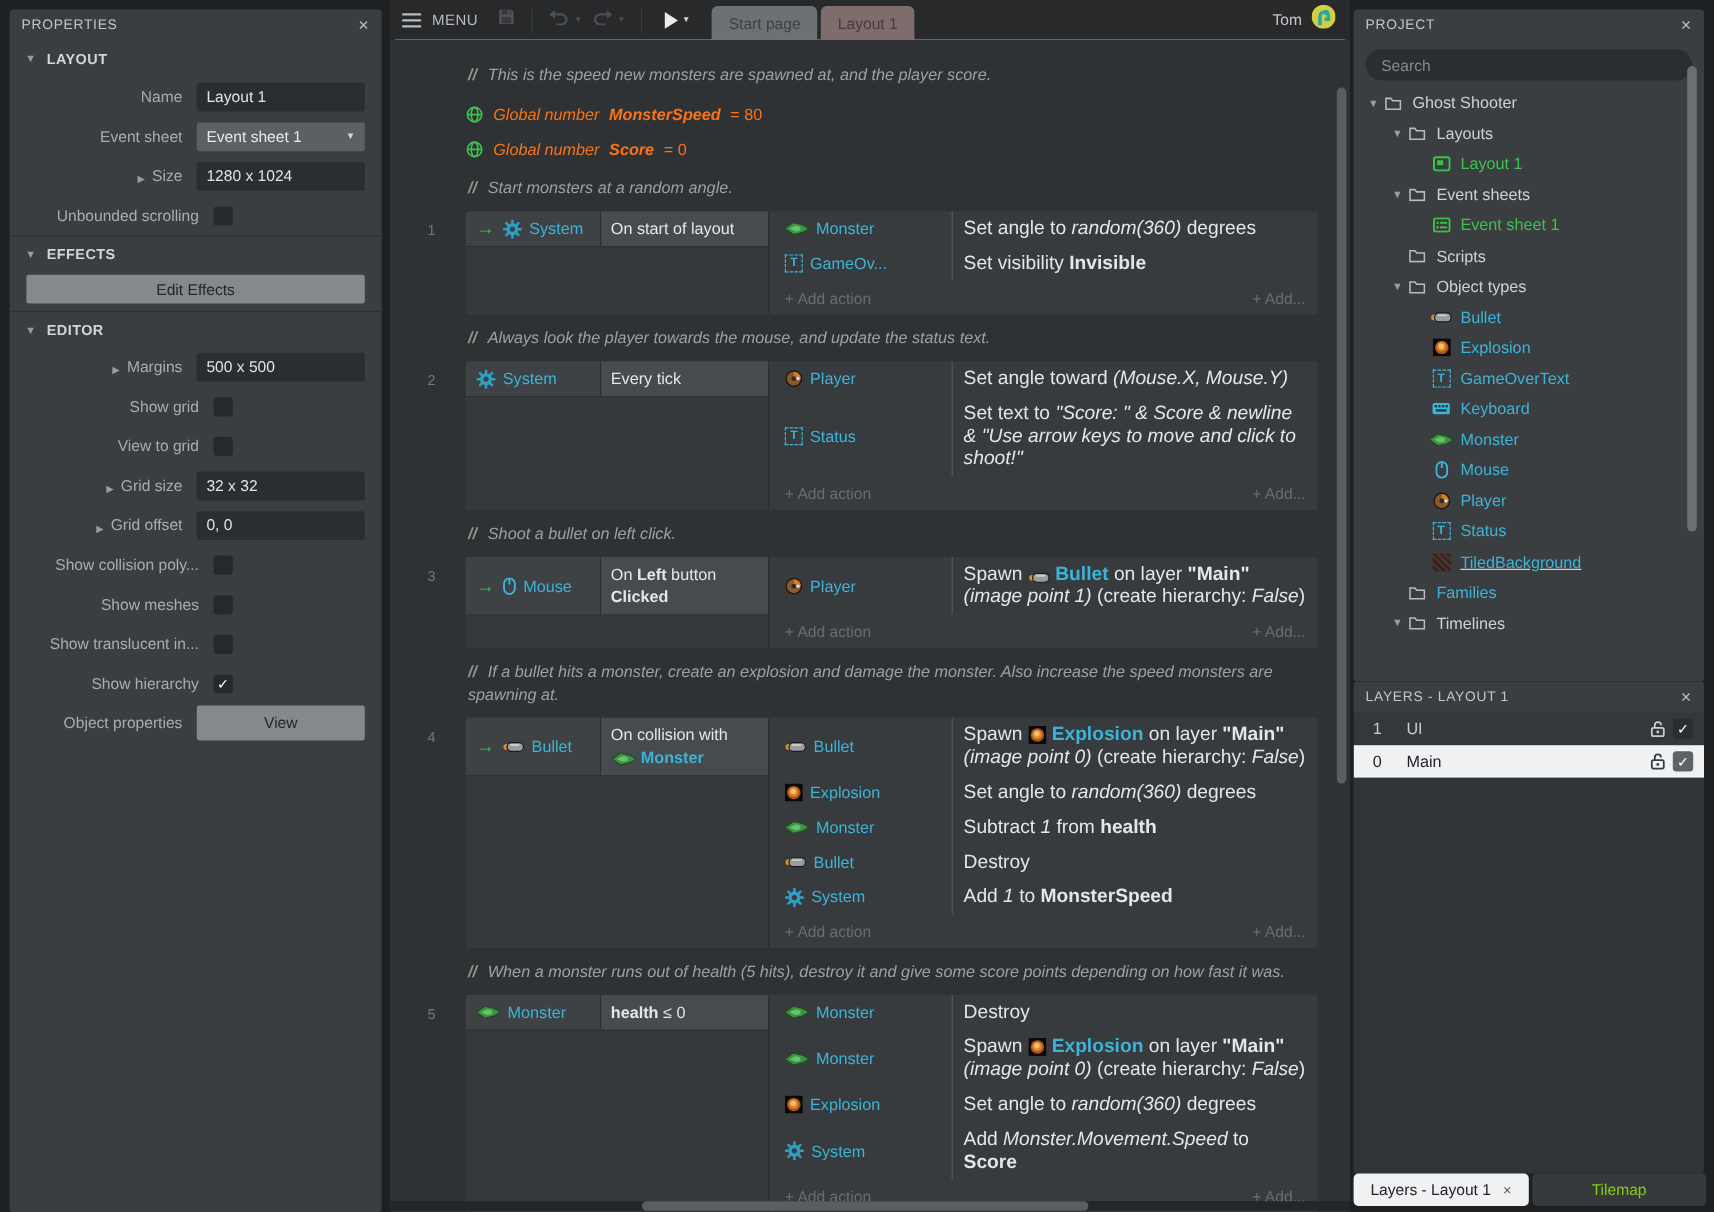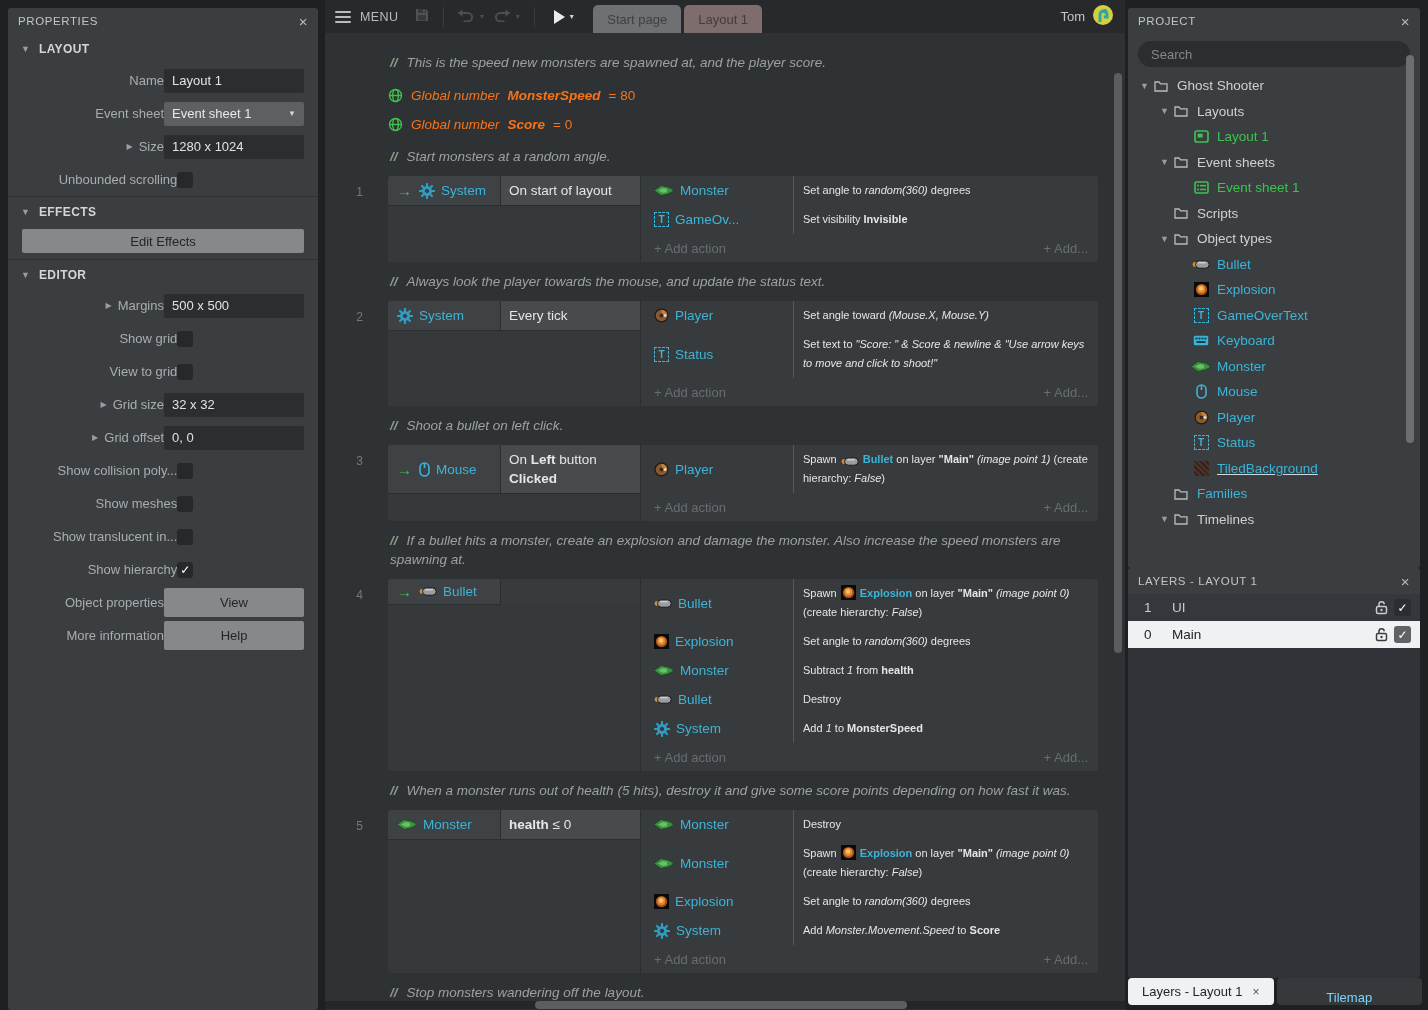--- a/index.html
+++ b/index.html
@@ -13,22 +13,22 @@
          font-size:11.5px;letter-spacing:.6px;}
   .phead .x{margin-left:auto;color:#b9bcbe;font-size:15px;cursor:pointer;line-height:1;}
 
   
   .props{position:absolute;left:8px;top:8px;bottom:0;width:310px;}
   .section-head{height:30px;display:flex;align-items:center;gap:9px;padding-left:13px;
                 border-top:1px solid #2e3134;}
   .section-head .tri{color:#9a9da0;font-size:9px;}
   .section-head .stitle{color:#d3d6d8;font-size:12px;font-weight:bold;letter-spacing:.4px;}
   .prow{height:33px;display:flex;align-items:center;padding-right:14px;}
-  .plabel{width:187px;text-align:right;color:#a9adb0;font-size:13px;
-          white-space:nowrap;display:flex;justify-content:flex-end;align-items:center;gap:6px;}
+  .plabel{width:187px;text-align:right;padding-right:12px;color:#a9adb0;font-size:13px;
+          white-space:nowrap;display:flex;justify-content:flex-end;align-items:flex-end;gap:6px;}
   .plabel .exp{color:#9a9da0;font-size:8px;}
   .pctrl{width:140px;display:flex;align-items:center;}
   .pinput{width:140px;height:24px;background:#2b2e30;border:none;border-radius:2px;
           color:#e0e2e3;font-size:13px;padding:0 8px;font-family:"Liberation Sans",sans-serif;}
   .pselect{width:140px;height:24px;background:#5c6063;border-radius:2px;color:#e6e8e9;
            font-size:13px;padding:0 8px;display:flex;align-items:center;cursor:pointer;}
   .pselect .car{margin-left:auto;font-size:8px;color:#d2d5d7;}
   .pcheck{width:16px;height:16px;background:#26292c;border-radius:3px;display:flex;
           align-items:center;justify-content:center;color:#fff;font-size:12px;cursor:pointer;}
   .pbtn{height:29px;background:#85898b;border:none;border-radius:2px;color:#232628;
@@ -79,21 +79,21 @@
   .cond-obj .oname{color:#3cb4d7;font-size:13.5px;white-space:nowrap;overflow:hidden;}
   .trigger-arrow{color:#43c24f;font-weight:bold;font-size:15px;line-height:1;margin-right:1px;}
   .cond-param{flex:1;background:#474b4e;border-bottom:1px solid #2c2f31;color:#e4e6e7;
               font-size:13.5px;line-height:19px;padding:5px 8px;min-height:30px;}
   .cond-fill{flex:1;background:#35393c;}
   .evt-right{flex:1;display:flex;flex-direction:column;}
   .action-row{display:flex;min-height:29px;}
   .act-obj{width:152px;flex:none;display:flex;align-items:center;gap:6px;padding-left:13px;}
   .act-obj .oname{color:#3cb4d7;font-size:13.5px;white-space:nowrap;overflow:hidden;}
   .act-text{flex:1;border-left:1px solid #55585b;padding:5px 10px 5px 9px;color:#e4e6e7;
-            font-size:11px;line-height:19px;min-height:29px;}
+            font-size:16px;line-height:19px;min-height:29px;}
   .add-row{display:flex;align-items:center;min-height:28px;color:#696d70;font-size:13px;
            padding:0 10px 0 13px;margin-left:0;}
   .add-row .sp{flex:1;}
   .it{font-style:italic;} .bd{font-weight:bold;} .teal{color:#3cb4d7;}
   .inl-ic{display:inline-block;vertical-align:-3px;margin:0 4px 0 1px;}
   .vscroll{position:absolute;right:3px;top:40px;width:8px;height:580px;background:#5a5e61;
            border-radius:4px;}
   .htrack{position:absolute;bottom:1px;left:0;right:0;height:8px;background:#242628;}
   .hthumb{position:absolute;bottom:1px;left:210px;width:372px;height:8px;background:#5a5e61;
           border-radius:4px;}
@@ -125,21 +125,21 @@
                 display:flex;align-items:center;justify-content:center;color:#fff;font-size:12px;}
   .lrow.selected{background:#f0f1f2;color:#232528;}
   .lrow.selected .lockic{color:#3a3d40;}
   .lrow.selected .lcheck{background:#5f6366;}
 
   
   .rtabs{position:absolute;left:1128px;top:978px;width:294px;height:27px;display:flex;gap:3px;}
   .rtab{flex:1;display:flex;align-items:center;justify-content:center;gap:10px;font-size:13px;
         border-radius:4px;cursor:pointer;}
   .rtab.active{background:#f0f1f2;color:#232528;}
-  .rtab.inactive{background:#36393c;color:#7dd3fc;align-items:flex-end;}
+  .rtab.inactive{background:#36393c;color:#84cc16;}
   .rtab .tx{font-size:12px;color:#55585b;}
 
   .txticon{display:inline-flex;width:15px;height:15px;border:1px dashed #3cb4d7;color:#3cb4d7;
            font-size:10px;font-weight:bold;align-items:center;justify-content:center;flex:none;}
   .tilebgicon{display:inline-block;width:15px;height:15px;background:#3d2b24;flex:none;
               background-image:repeating-linear-gradient(45deg,#4a332a 0 2px,#35241e 2px 4px);}
 </style>
 </head>
 <body>
 
@@ -274,28 +274,20 @@
           <div class="pctrl">
             <span class="pcheck">✓</span>
           </div>
         </div>
         <div class="prow">
           <div class="plabel">
             <span>Object properties</span>
           </div>
           <div class="pctrl">
             <button class="pbtn ctrl">View</button>
-          </div>
-        </div>
-        <div class="prow">
-          <div class="plabel">
-            <span>More information</span>
-          </div>
-          <div class="pctrl">
-            <button class="pbtn ctrl">Help</button>
           </div>
         </div>
       </div>
   </div>
 
   <div class="center">
     <div class="toolbar">
       <span class="hamb">
           <i></i>
           <i></i>
@@ -563,20 +555,26 @@
                     <span class="trigger-arrow">→</span>
                     <span style="display: inline-flex; align-items: center; flex: 0 0 auto;">
                       <svg width="18" height="9" viewBox="0 0 18 9">
                         <circle cx="3" cy="4.5" r="2.4" fill="#e08a2e"></circle>
                         <rect x="3.5" y="0.8" width="13.7" height="7.4" rx="3.7" fill="#9a9d9f" stroke="#1a1a1a" stroke-width="1"></rect>
                         <rect x="6" y="2" width="8" height="1.6" rx="0.8" fill="#c8cbcd"></rect>
                       </svg>
                     </span>
                     <span class="oname">Bullet</span>
                   </div>
+                  <div class="cond-param"><span>On collision with </span><span class="inl-ic" style="display: inline-flex; align-items: center; flex: 0 0 auto;">
+                      <svg width="20" height="13" viewBox="0 0 20 13">
+                        <polygon points="0,6.5 7,1.5 14,3 19,5.5 19,7.5 14,10 7,11.5" fill="#3e9141" stroke="#1e4a20" stroke-width="1"></polygon>
+                        <polygon points="4,6.5 9,4 13,5 13,8 9,9" fill="#67c06b"></polygon>
+                      </svg>
+                    </span><span class="bd teal">Monster</span></div>
                 </div>
                 <div class="cond-fill"></div>
               </div>
               <div class="evt-right">
                 <div class="action-row">
                   <div class="act-obj">
                     <span style="display: inline-flex; align-items: center; flex: 0 0 auto;">
                       <svg width="18" height="9" viewBox="0 0 18 9">
                         <circle cx="3" cy="4.5" r="2.4" fill="#e08a2e"></circle>
                         <rect x="3.5" y="0.8" width="13.7" height="7.4" rx="3.7" fill="#9a9d9f" stroke="#1a1a1a" stroke-width="1"></rect>

